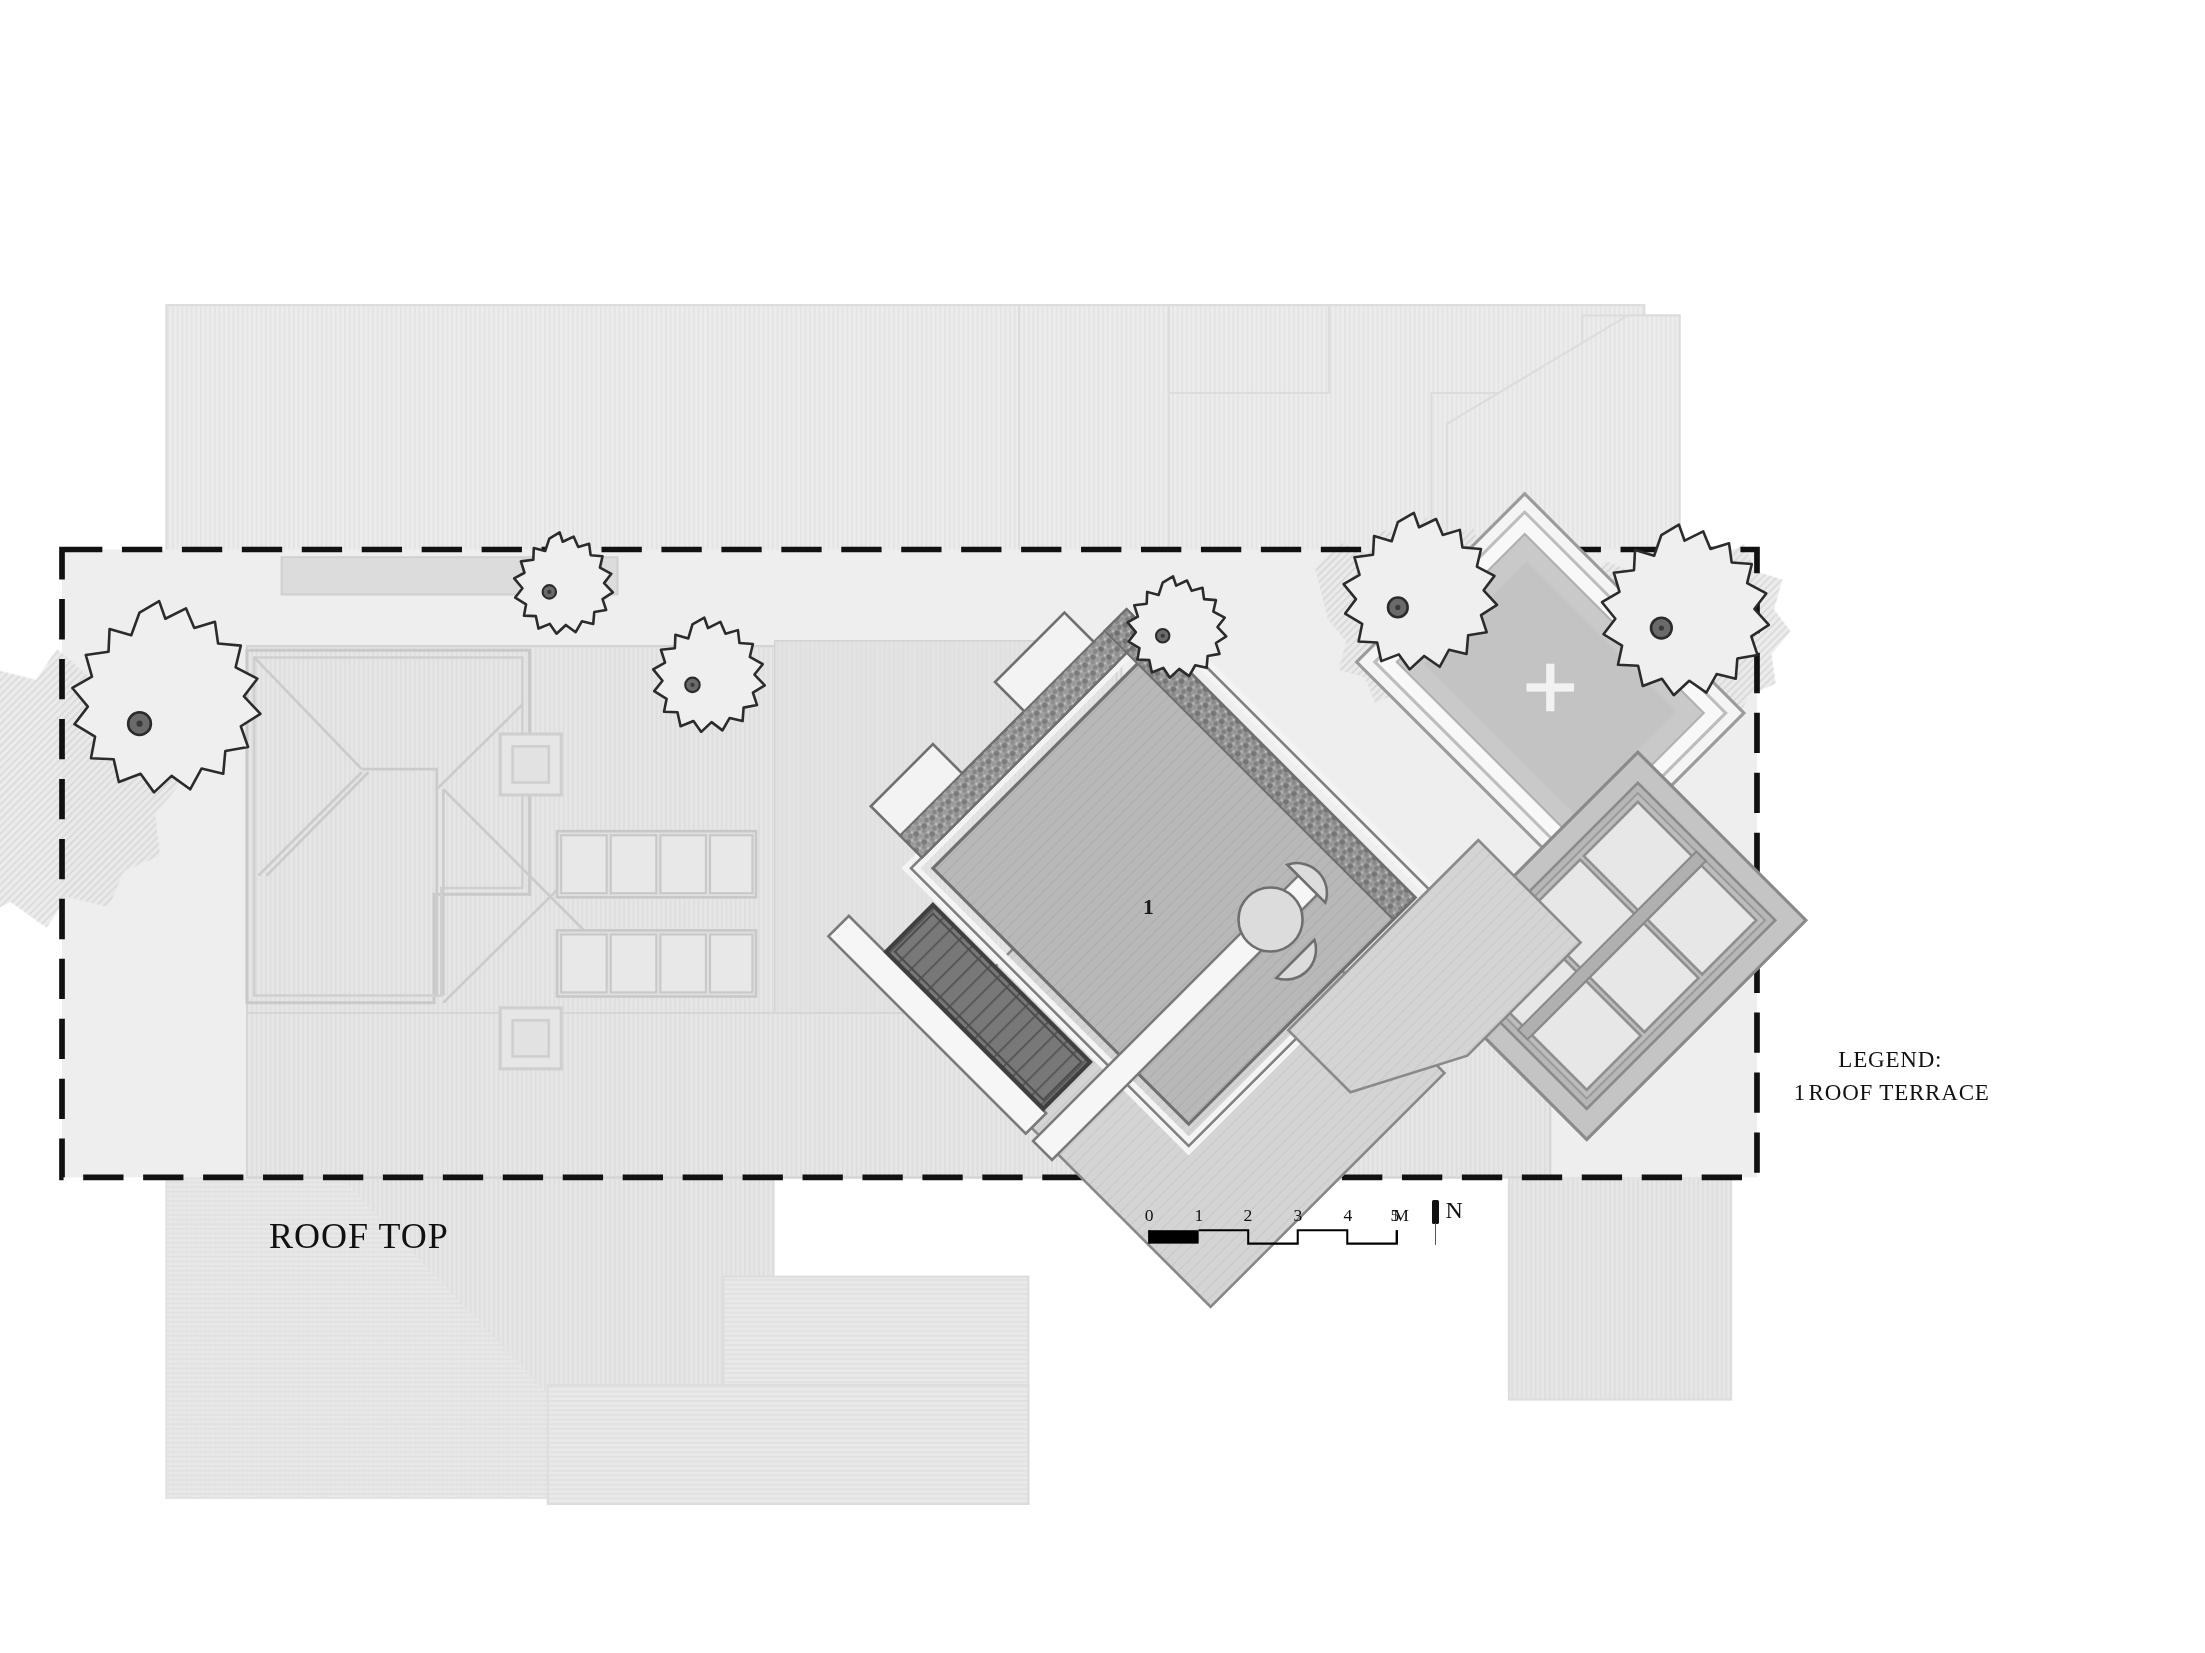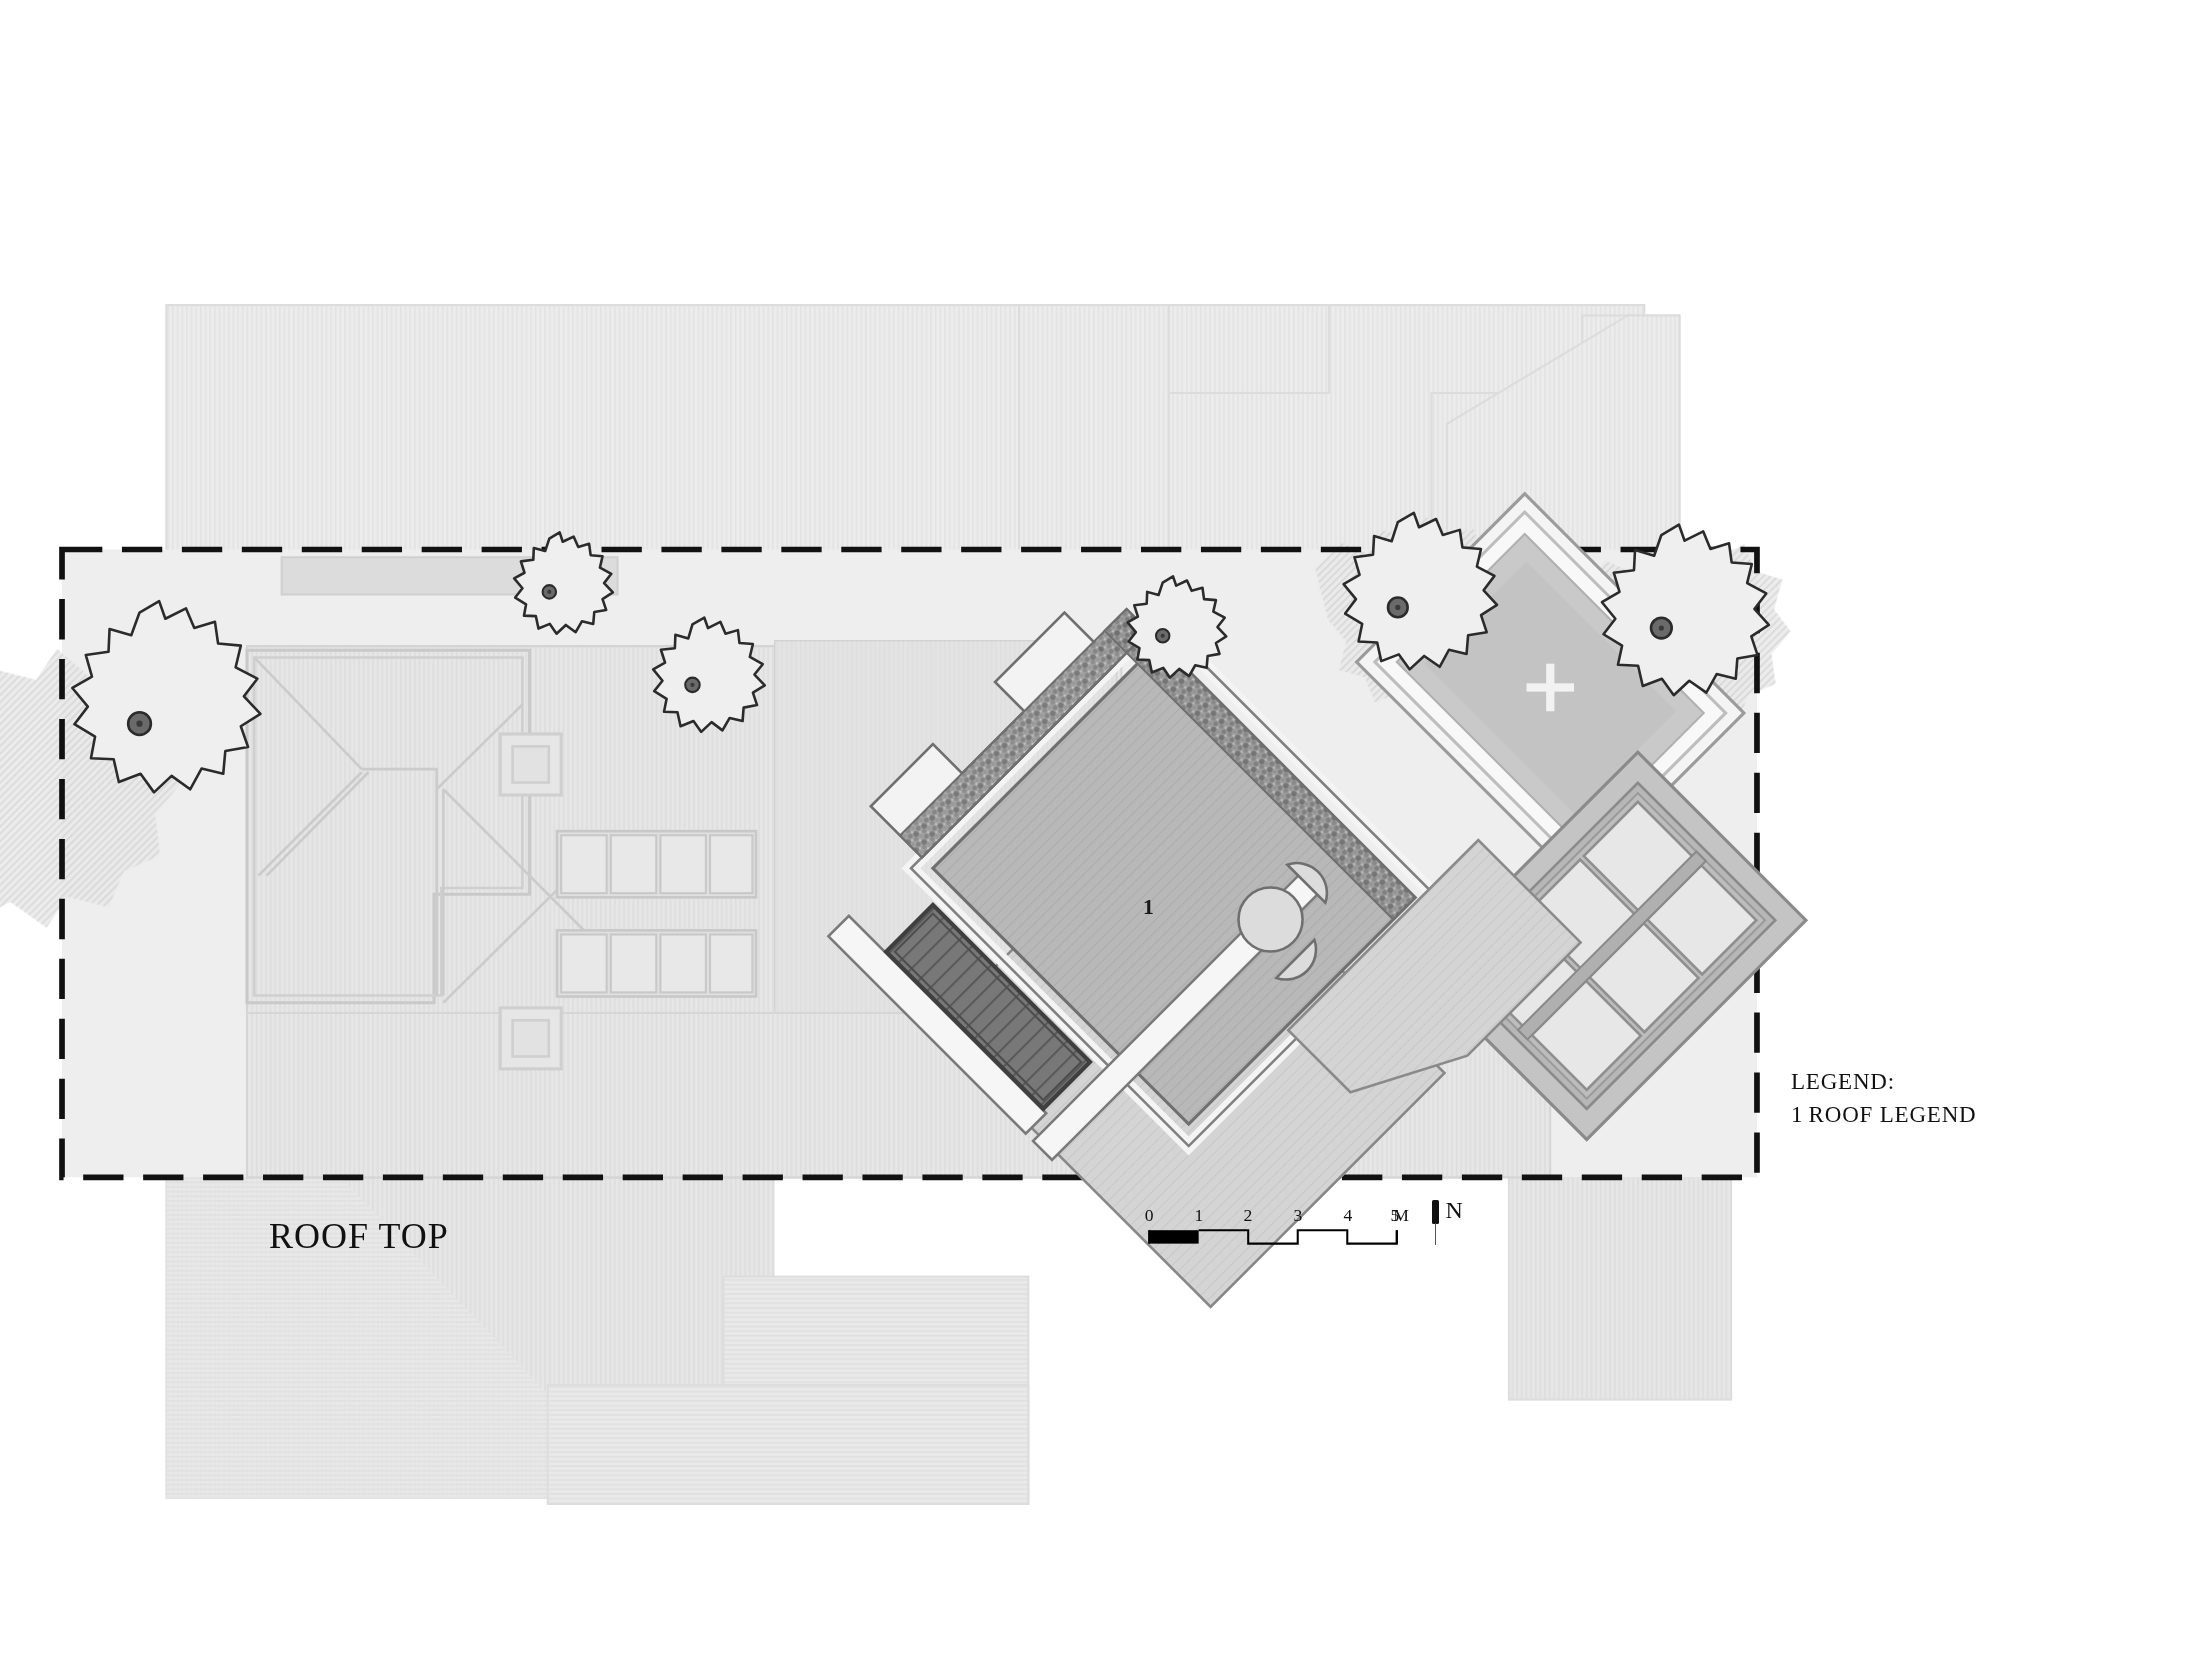--- a/index.html
+++ b/index.html
@@ -8,21 +8,21 @@
     width:2205px;height:1654px;
     font-family:"Liberation Serif", serif;
     overflow:hidden;
     position:relative;
   }
   #sheet{position:absolute;inset:0;background:#ffffff;}
   svg.plan{position:absolute;left:0;top:0;width:2205px;height:1654px;}
 
   
   .txt{position:absolute;color:#111;font-family:"Liberation Serif", serif;}
-  #legend-block{left:1791px;top:1066px;line-height:1.42;}
+  #legend-block{left:1791px;top:1044px;line-height:1.42;text-align:center;}
   #legend-title{font-size:23px;letter-spacing:0.8px;}
   #legend-row{font-size:23px;letter-spacing:0.8px;white-space:nowrap;}
   #legend-num{display:inline-block;width:17.6px;}
   #plan-title{left:269px;top:1215px;font-size:36px;letter-spacing:1px;}
 
   
   #scalebar{position:absolute;left:1145px;top:1207px;width:258px;height:41px;}
   #scalebar .nums{position:absolute;left:0;top:0;width:258px;height:17.6px;}
   #scalebar .nums span{position:absolute;font-size:17.6px;line-height:17.6px;color:#111;
         transform:translateX(-50%);font-family:"Liberation Serif", serif;}
@@ -313,21 +313,21 @@
         <circle cx="3215" cy="1215" r="5" fill="#3a3a3a" stroke="none"></circle>
       </g>
     </g>
 
   </svg>
 
   <div class="txt" id="plan-title">ROOF TOP</div>
 
   <div class="txt" id="legend-block">
     <div id="legend-title">LEGEND:</div>
-    <div id="legend-row"><span id="legend-num">1</span><span>ROOF LEGEND</span></div>
+    <div id="legend-row"><span id="legend-num">1</span><span>ROOF TERRACE</span></div>
   </div>
 
   <div id="scalebar">
     <div class="nums">
       <span style="left:4.1px">0</span>
       <span style="left:54px">1</span>
       <span style="left:103px">2</span>
       <span style="left:153px">3</span>
       <span style="left:203px">4</span>
       <span style="left:250px">5</span>

